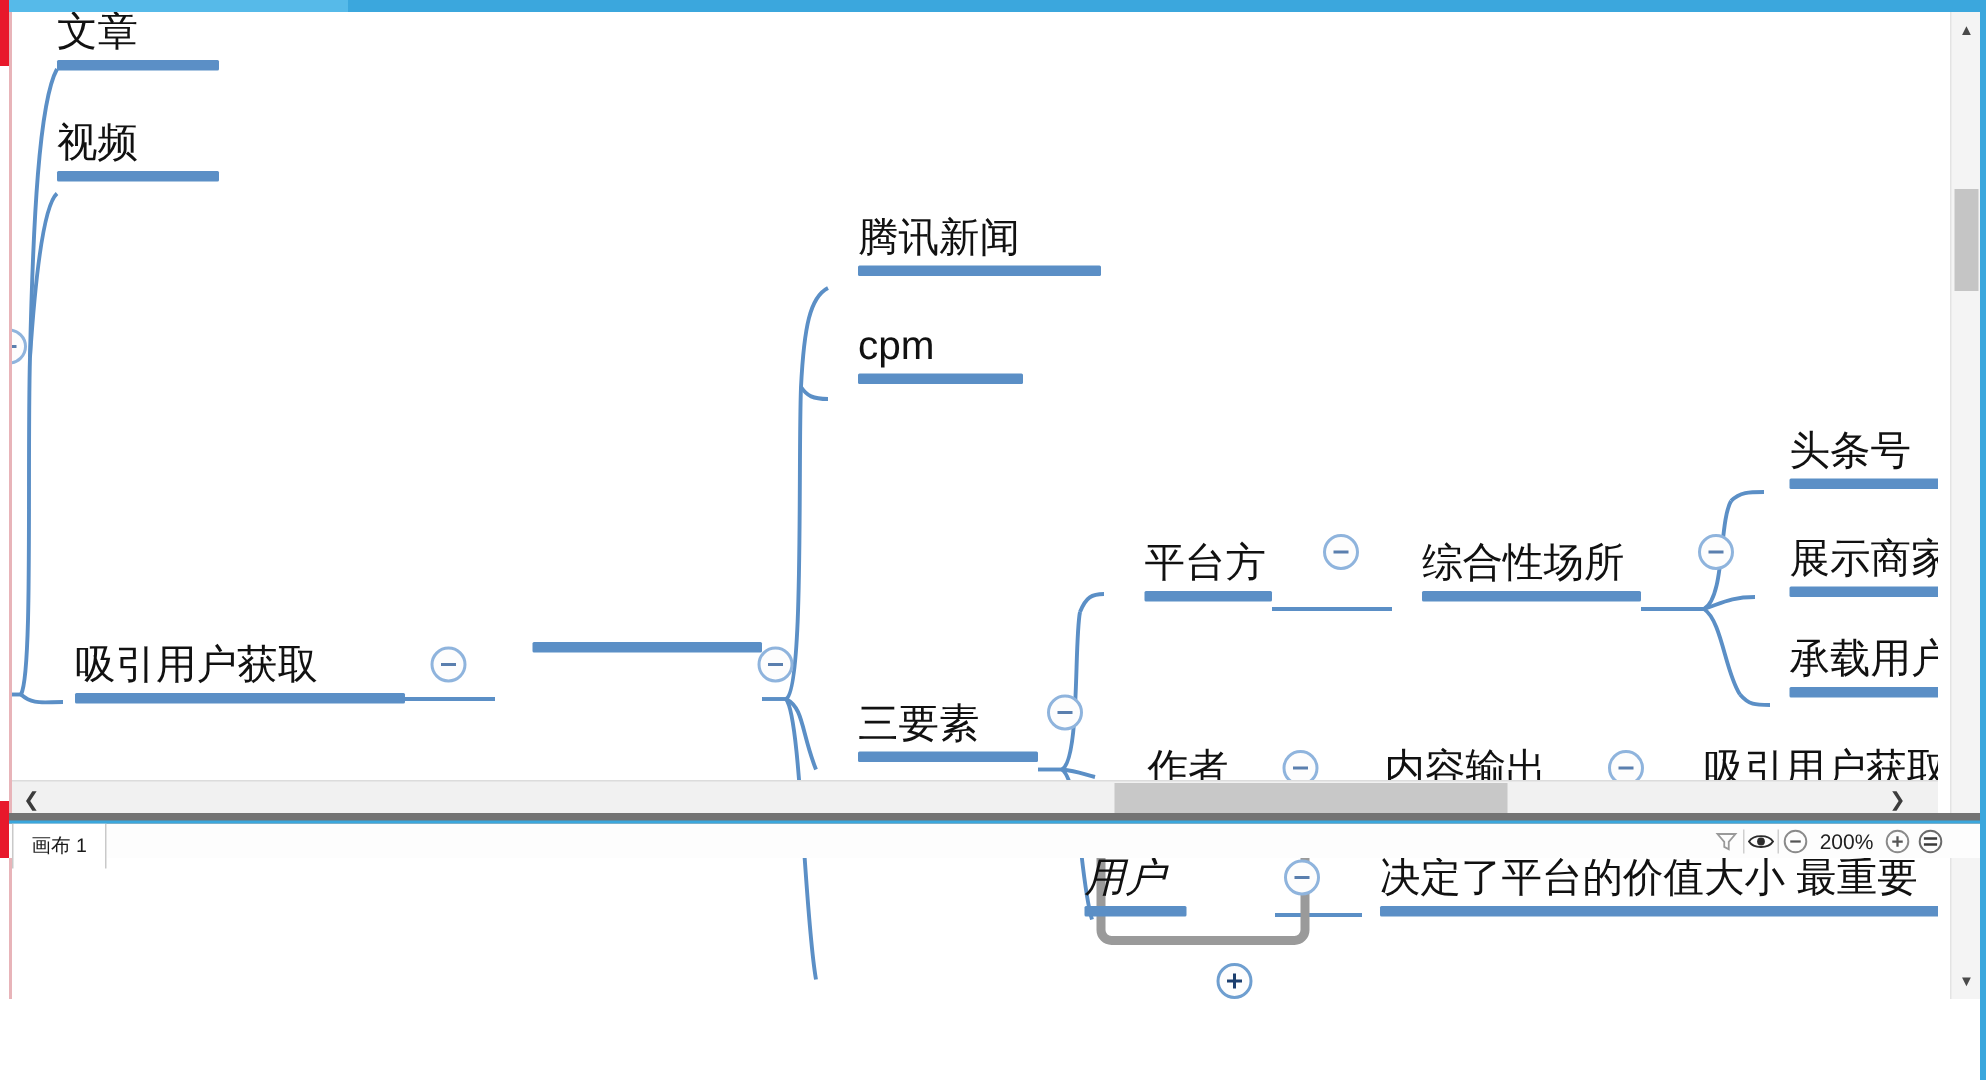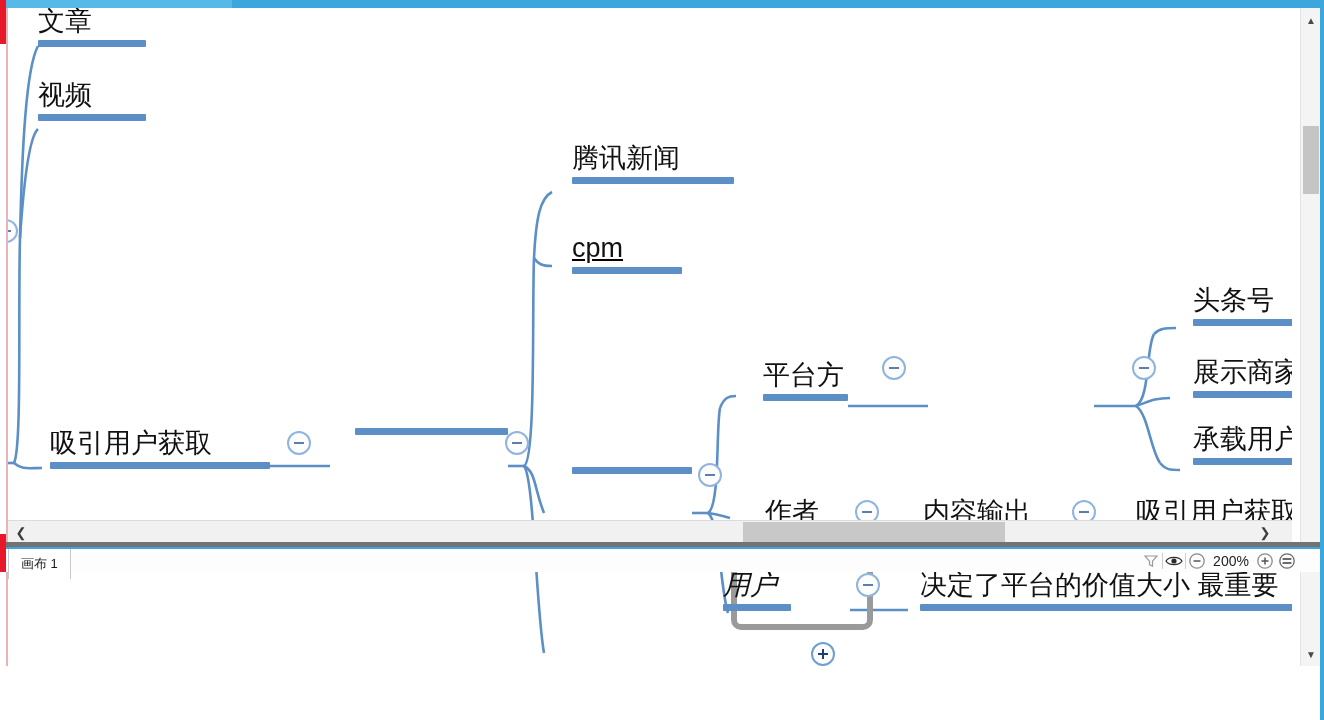--- a/index.html
+++ b/index.html
@@ -139,47 +139,52 @@
     <div class="node" style="left:564px; top:133px; width:162px;">
       <span class="txt">腾讯新闻</span>
       <span class="ul"></span>
     </div>
 
     <div class="node" style="left:30px; top:70px; width:108px;">
       <span class="txt">视频</span>
       <span class="ul"></span>
     </div>
 
-    <div class="node" style="left:564px; top:223px; width:110px;text-decoration:underline;">
+    <div class="node" style="left:564px; top:205px; width:110px;">
       <span class="txt">cpm</span>
       <span class="ul"></span>
     </div>
 
     <div class="node" style="left:42px; top:418px; width:220px;">
       <span class="txt">吸引用户获取</span>
       <span class="ul"></span>
     </div>
     <div class="toggle" style="left:279px; top:423px;"></div>
 
     <div class="node" style="left:347px; top:418px; width:153px;">
       <span class="ul"></span>
     </div>
     <div class="toggle" style="left:497px; top:423px;"></div>
 
     <div class="node" style="left:564px; top:457px; width:120px;">
+      <span class="txt">三要素</span>
       <span class="ul"></span>
     </div>
     <div class="toggle" style="left:690px; top:455px;"></div>
 
     <div class="node" style="left:755px; top:350px; width:85px;">
       <span class="txt">平台方</span>
       <span class="ul"></span>
     </div>
     <div class="toggle" style="left:874px; top:348px;"></div>
 
+    <div class="node" style="left:940px; top:350px; width:146px;">
+      <span class="txt">综合性场所</span>
+      <span class="ul"></span>
+    </div>
     <div class="toggle" style="left:1124px; top:348px;"></div>
 
     <div class="node" style="left:1185px; top:275px; width:120px;">
       <span class="txt">头条号</span>
       <span class="ul"></span>
     </div>
 
     <div class="node" style="left:1185px; top:347px; width:160px;">
       <span class="txt">展示商家</span>
       <span class="ul"></span>

